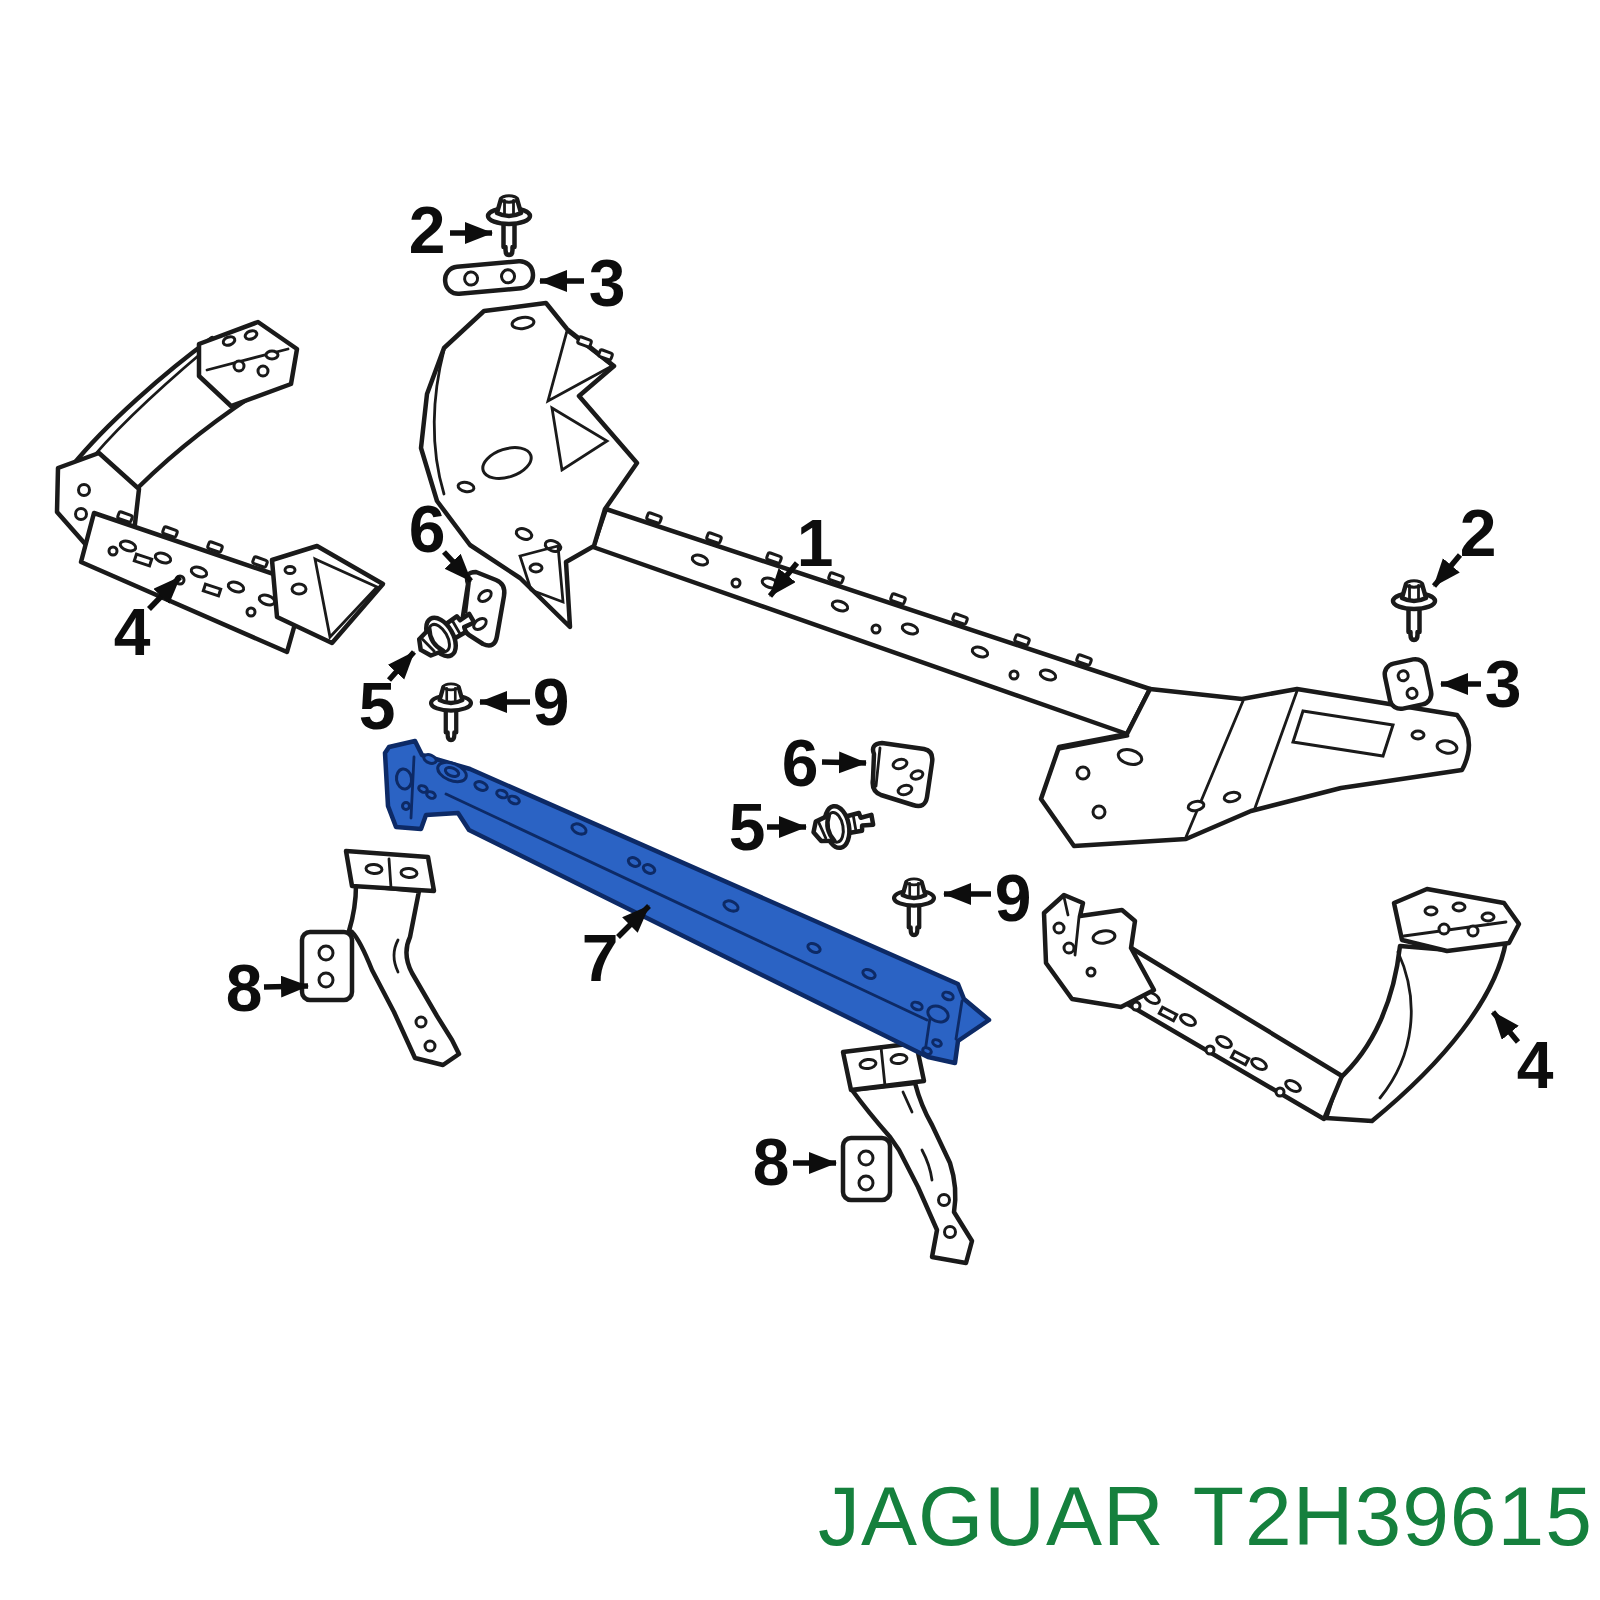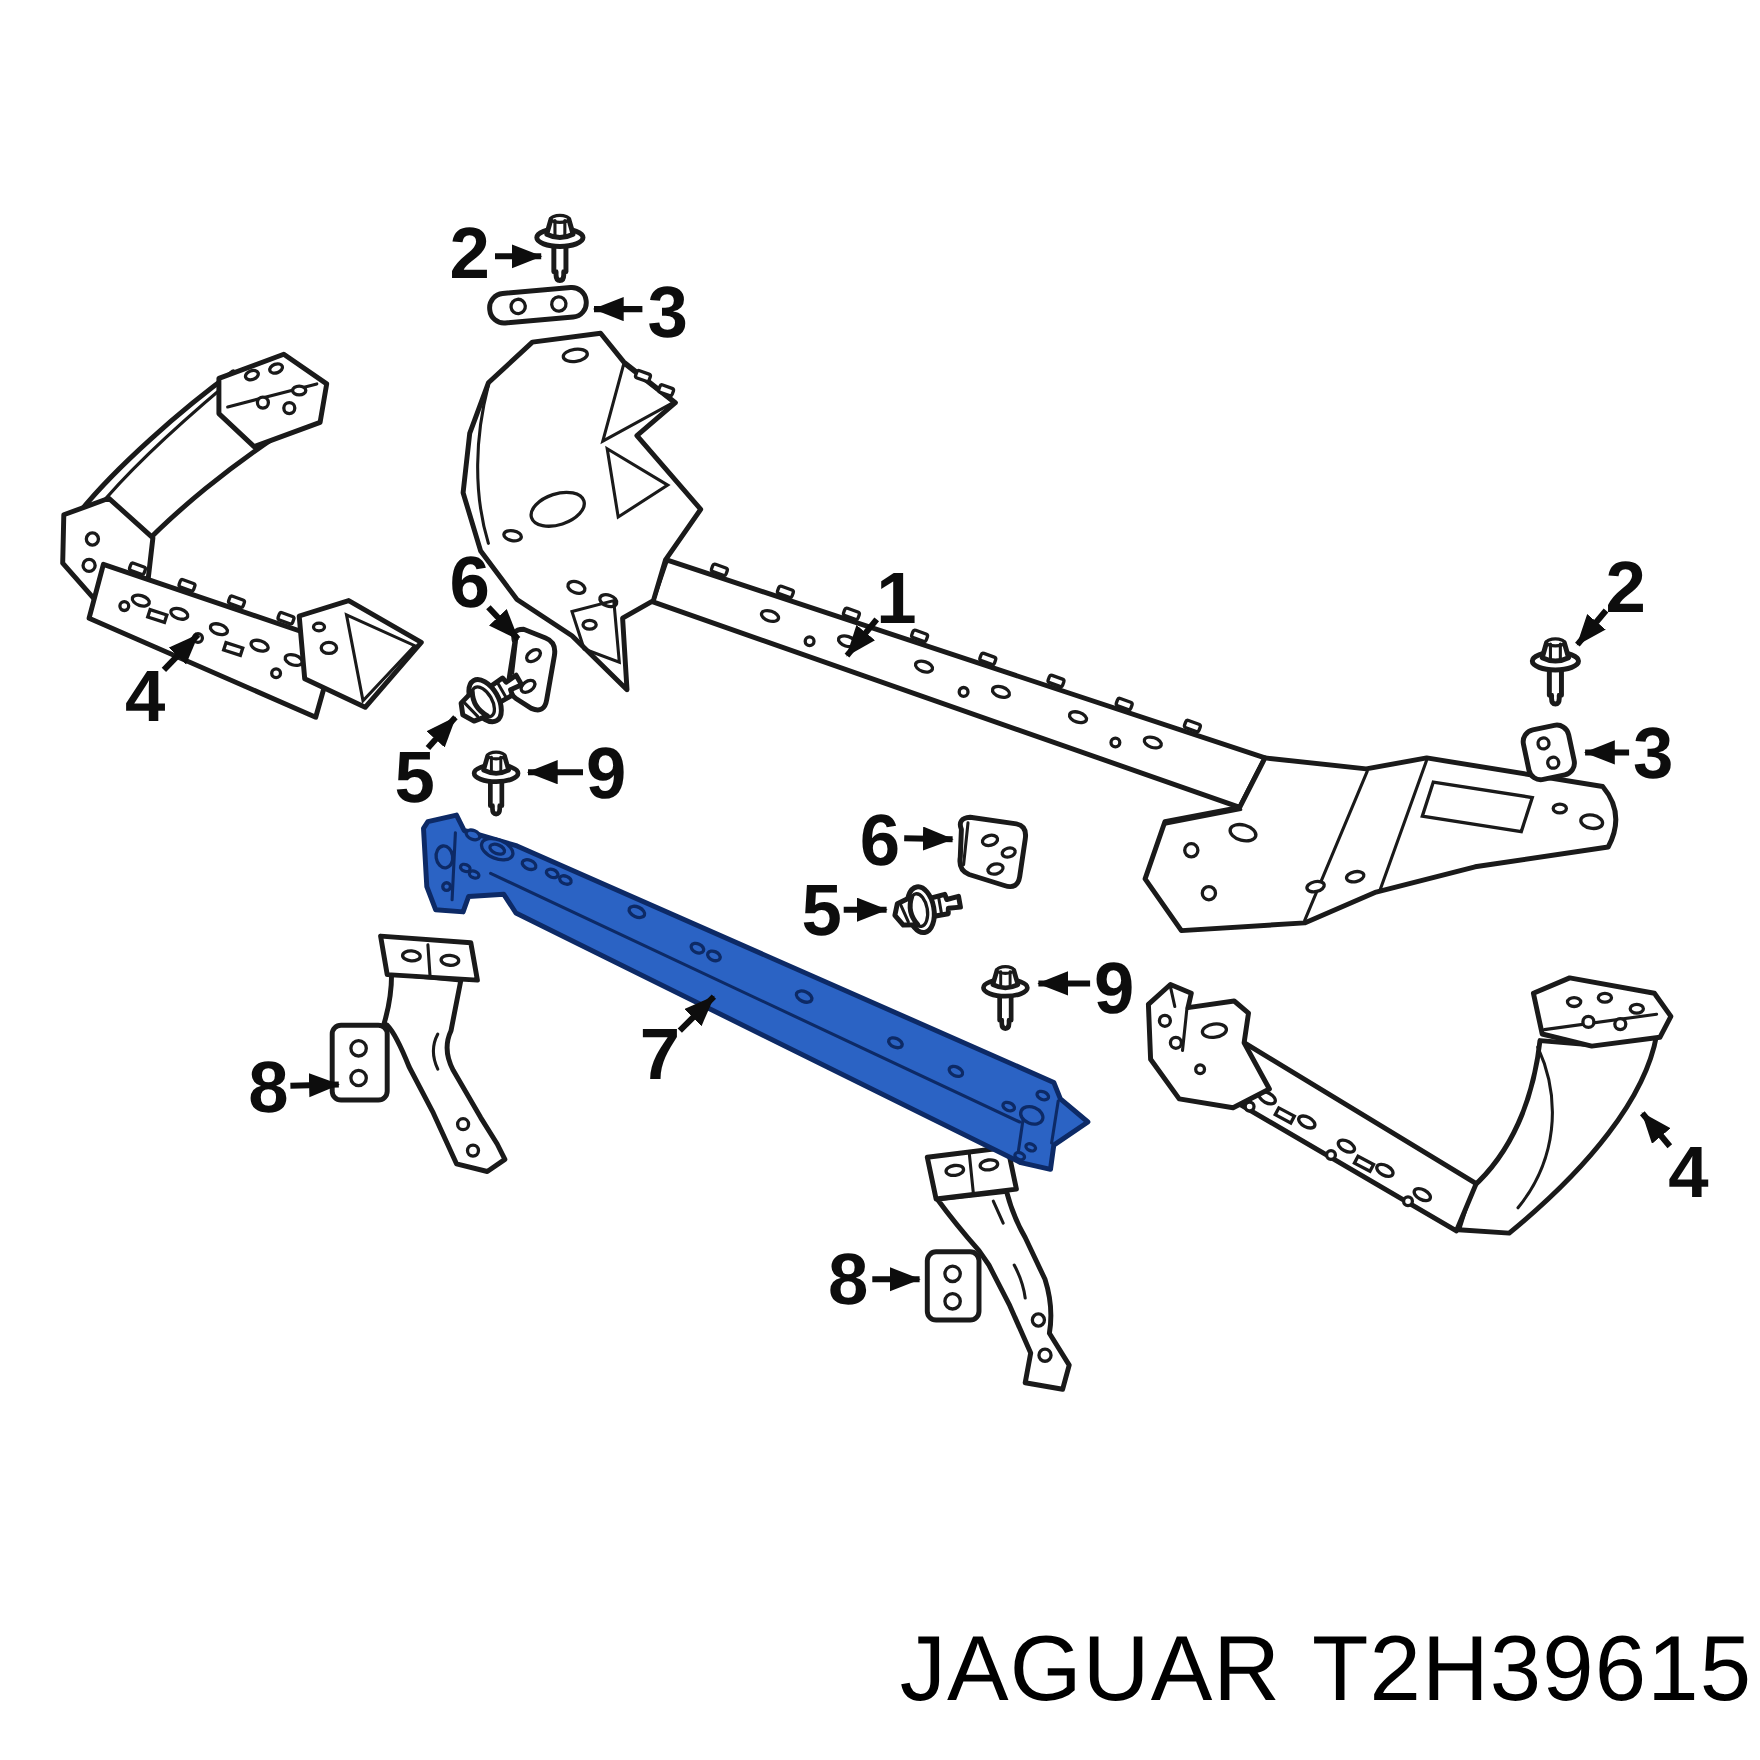--- a/index.html
+++ b/index.html
@@ -14,21 +14,21 @@
   svg{display:block;}
   g.wpart{fill:#ffffff;stroke:var(--line);}
   g.hl{fill:var(--hl);stroke:var(--hlo);}
   .o{stroke-width:4.5;stroke-linejoin:round;stroke-linecap:round;}
   .h{fill:#ffffff;stroke-width:3;}
   .d{fill:none;stroke-width:2.8;stroke-linecap:round;}
   .bh{stroke-width:3;}
   .num{font-size:66px;font-weight:bold;fill:var(--ink);text-anchor:middle;stroke:none;}
   .arrow{stroke:var(--ink);stroke-width:5.5;fill:none;}
   .caption{
-    position:absolute;left:818px;top:1474px;font-size:84px;color:#000000;
+    position:absolute;left:818px;top:1474px;font-size:84px;color:#15803d;
     white-space:nowrap;letter-spacing:1px;line-height:1;
   }
   .caption .sp{margin-left:28px;}
 </style>
 </head>
 <body>
 
 <div class="stage">
 <svg width="1600" height="1600" viewBox="0 0 1600 1600">
   <defs>

